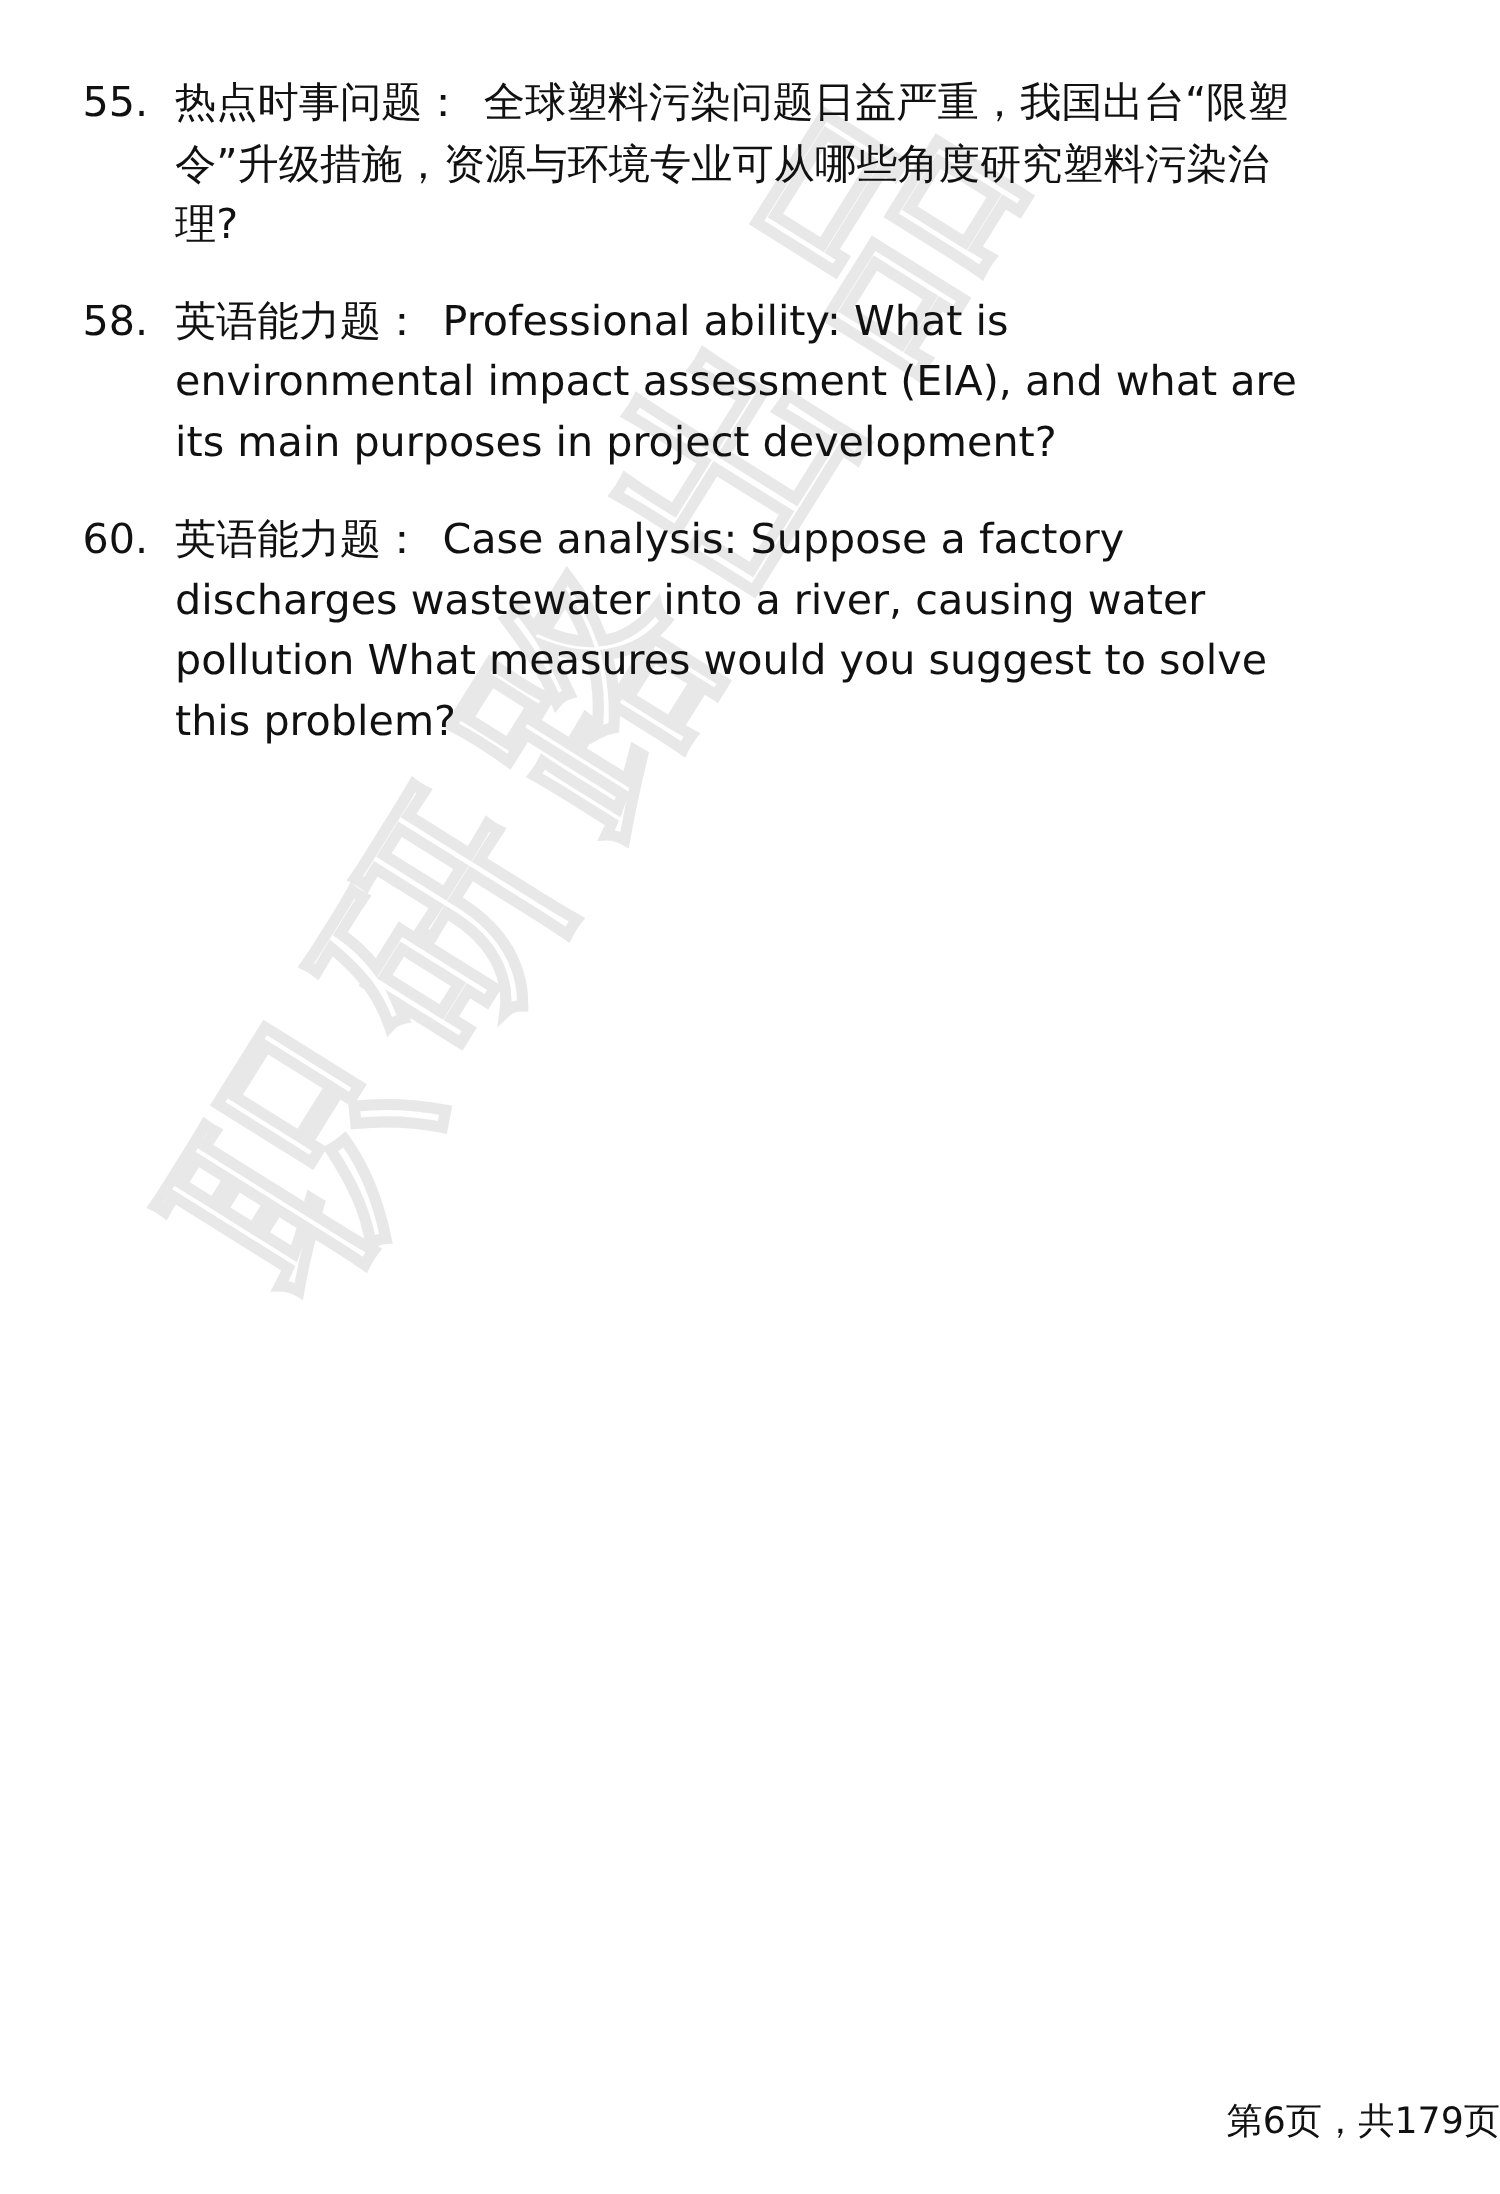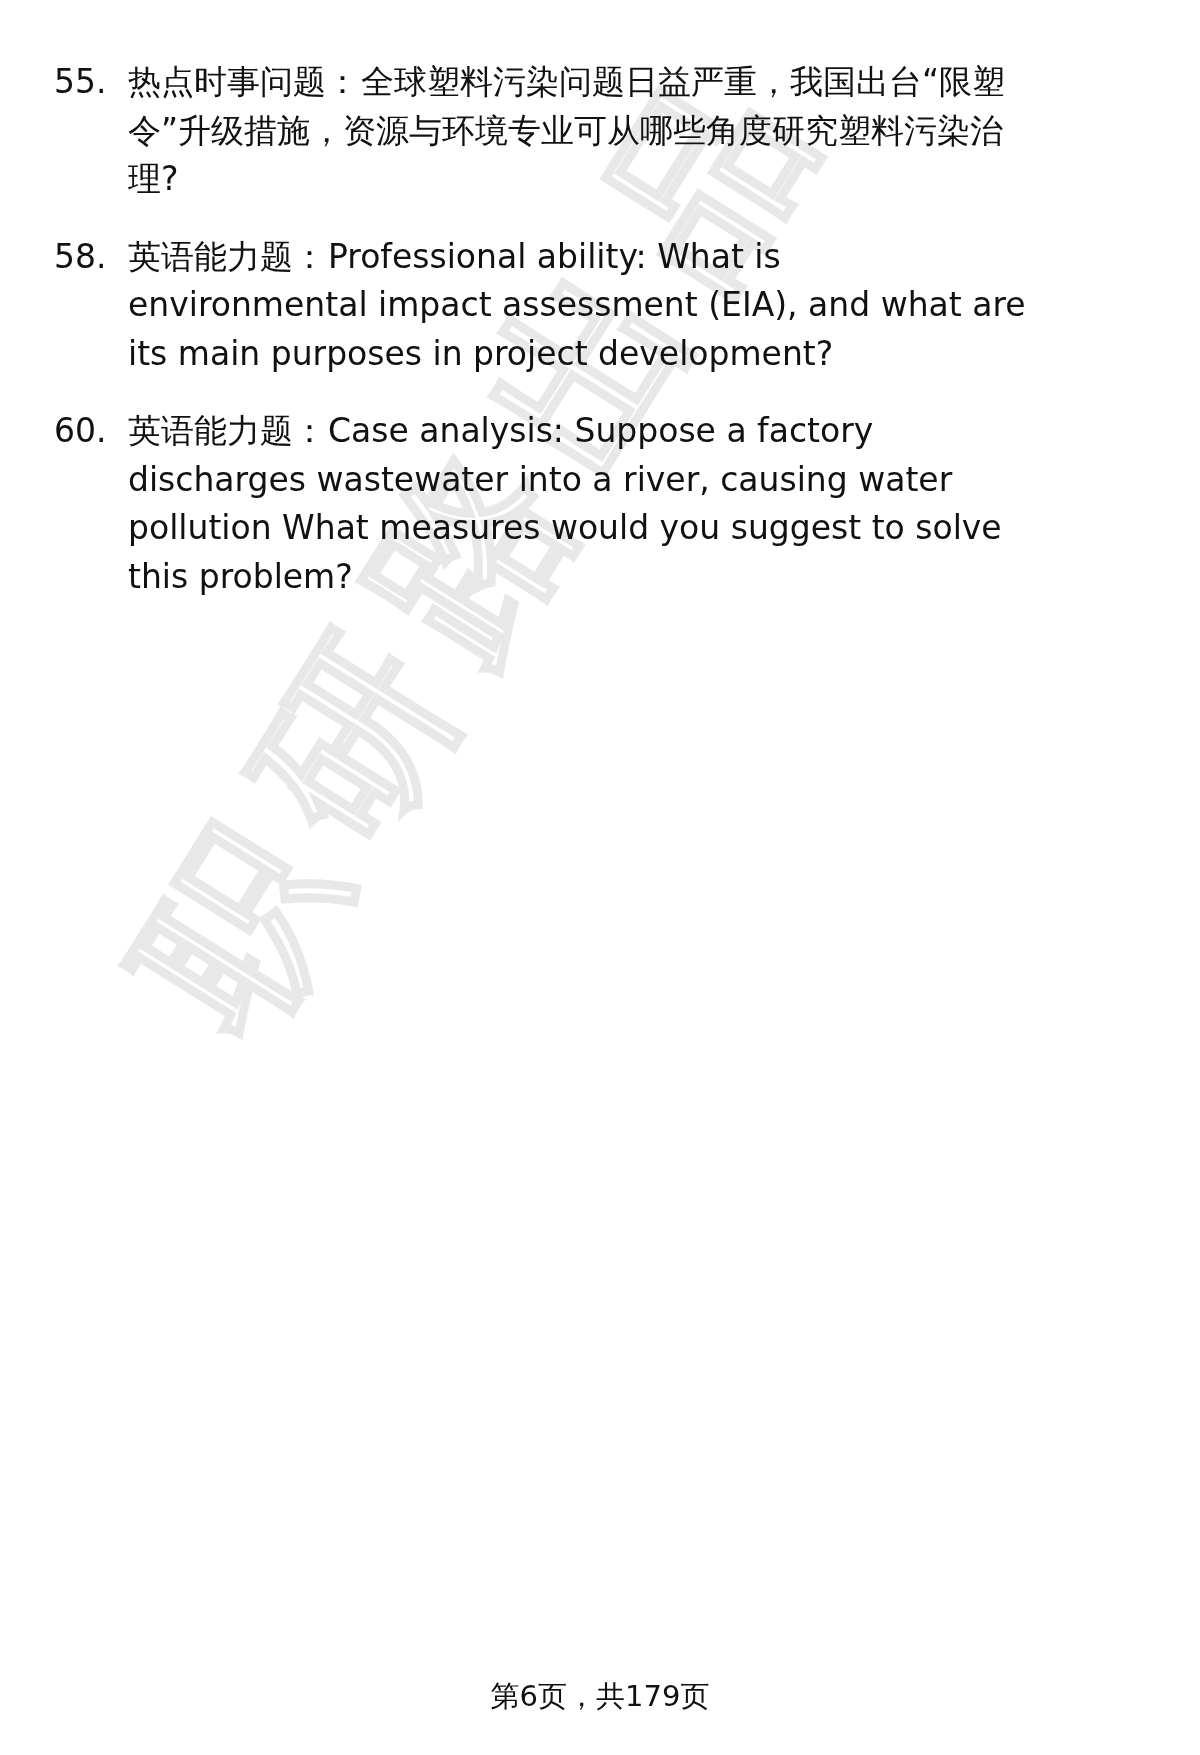--- a/index.html
+++ b/index.html
@@ -34,48 +34,48 @@
       color: transparent;
       -webkit-text-stroke: 3px #e6e6e6;
       letter-spacing: 30px;
       white-space: nowrap;
       pointer-events: none;
       z-index: 0;
       opacity: 0.9;
     }
     .qlist {
       position: absolute;
-      left: 0;
+      left: 12px;
       top: 58px;
       width: 1076px;
       z-index: 1;
     }
     .q {
       position: relative;
       padding-left: 128px;
       padding-right: 50px;
       font-size: 33px;
       line-height: 48.5px;
       margin-bottom: 29px;
     }
     .q .num {
       position: absolute;
       left: 54px;
       top: 0;
       width: 70px;
     }
     .q .cat {
-      margin-right: 2px;
+      margin-right: 16px;
     }
     .footer {
       position: absolute;
       left: 0;
       top: 1676px;
       width: 1200px;
-      text-align: center;
+      text-align: right;
       font-size: 29px;
       line-height: 40px;
       z-index: 1;
     }
   </style>
 </head>
 <body>
 
 <div class="page">
 

